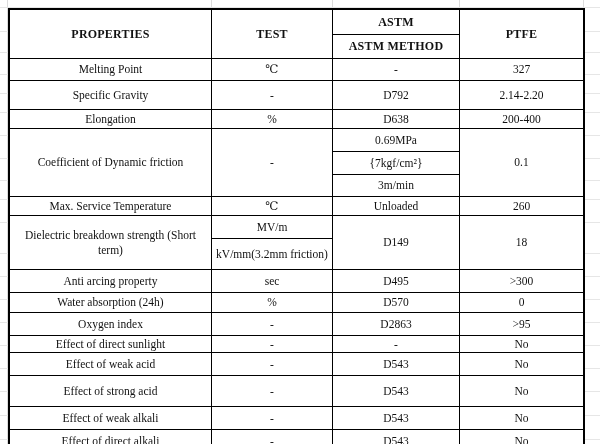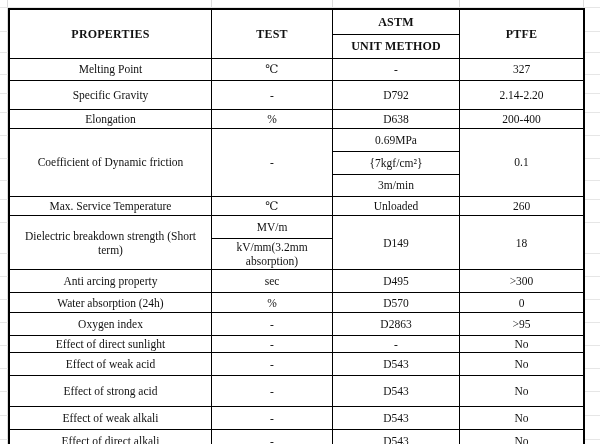--- a/index.html
+++ b/index.html
@@ -130,21 +130,21 @@
         <col class="col-ptfe">
     </colgroup>
     <thead>
       <tr>
         <th class="thick-top thick-left thick-bottom" rowspan="2" style="height:43px">PROPERTIES</th>
         <th class="thick-top thick-bottom" rowspan="2">TEST</th>
         <th class="thick-top" style="height:22px">ASTM</th>
         <th class="thick-top thick-bottom thick-right" rowspan="2">PTFE</th>
       </tr>
       <tr>
-        <th class="thick-bottom" style="height:21px">UNIT METHOD</th>
+        <th class="thick-bottom" style="height:21px">ASTM METHOD</th>
       </tr>
     </thead>
     <tbody>
 
       <tr style="height:22px">
         <td class="thick-left">Melting Point</td>
         <td>℃</td>
         <td>-</td>
         <td class="thick-right">327</td>
       </tr>
@@ -183,21 +183,21 @@
         <td class="thick-right">260</td>
       </tr>
 
       <tr style="height:23px">
         <td class="thick-left" rowspan="2">Dielectric breakdown strength (Short term)</td>
         <td>MV/m</td>
         <td rowspan="2">D149</td>
         <td class="thick-right" rowspan="2">18</td>
       </tr>
       <tr style="height:31px">
-        <td>kV/mm(3.2mm absorption)</td>
+        <td>kV/mm(3.2mm friction)</td>
       </tr>
 
       <tr style="height:23px">
         <td class="thick-left">Anti arcing property</td>
         <td>sec</td>
         <td>D495</td>
         <td class="thick-right">&gt;300</td>
       </tr>
 
       <tr style="height:20px">

